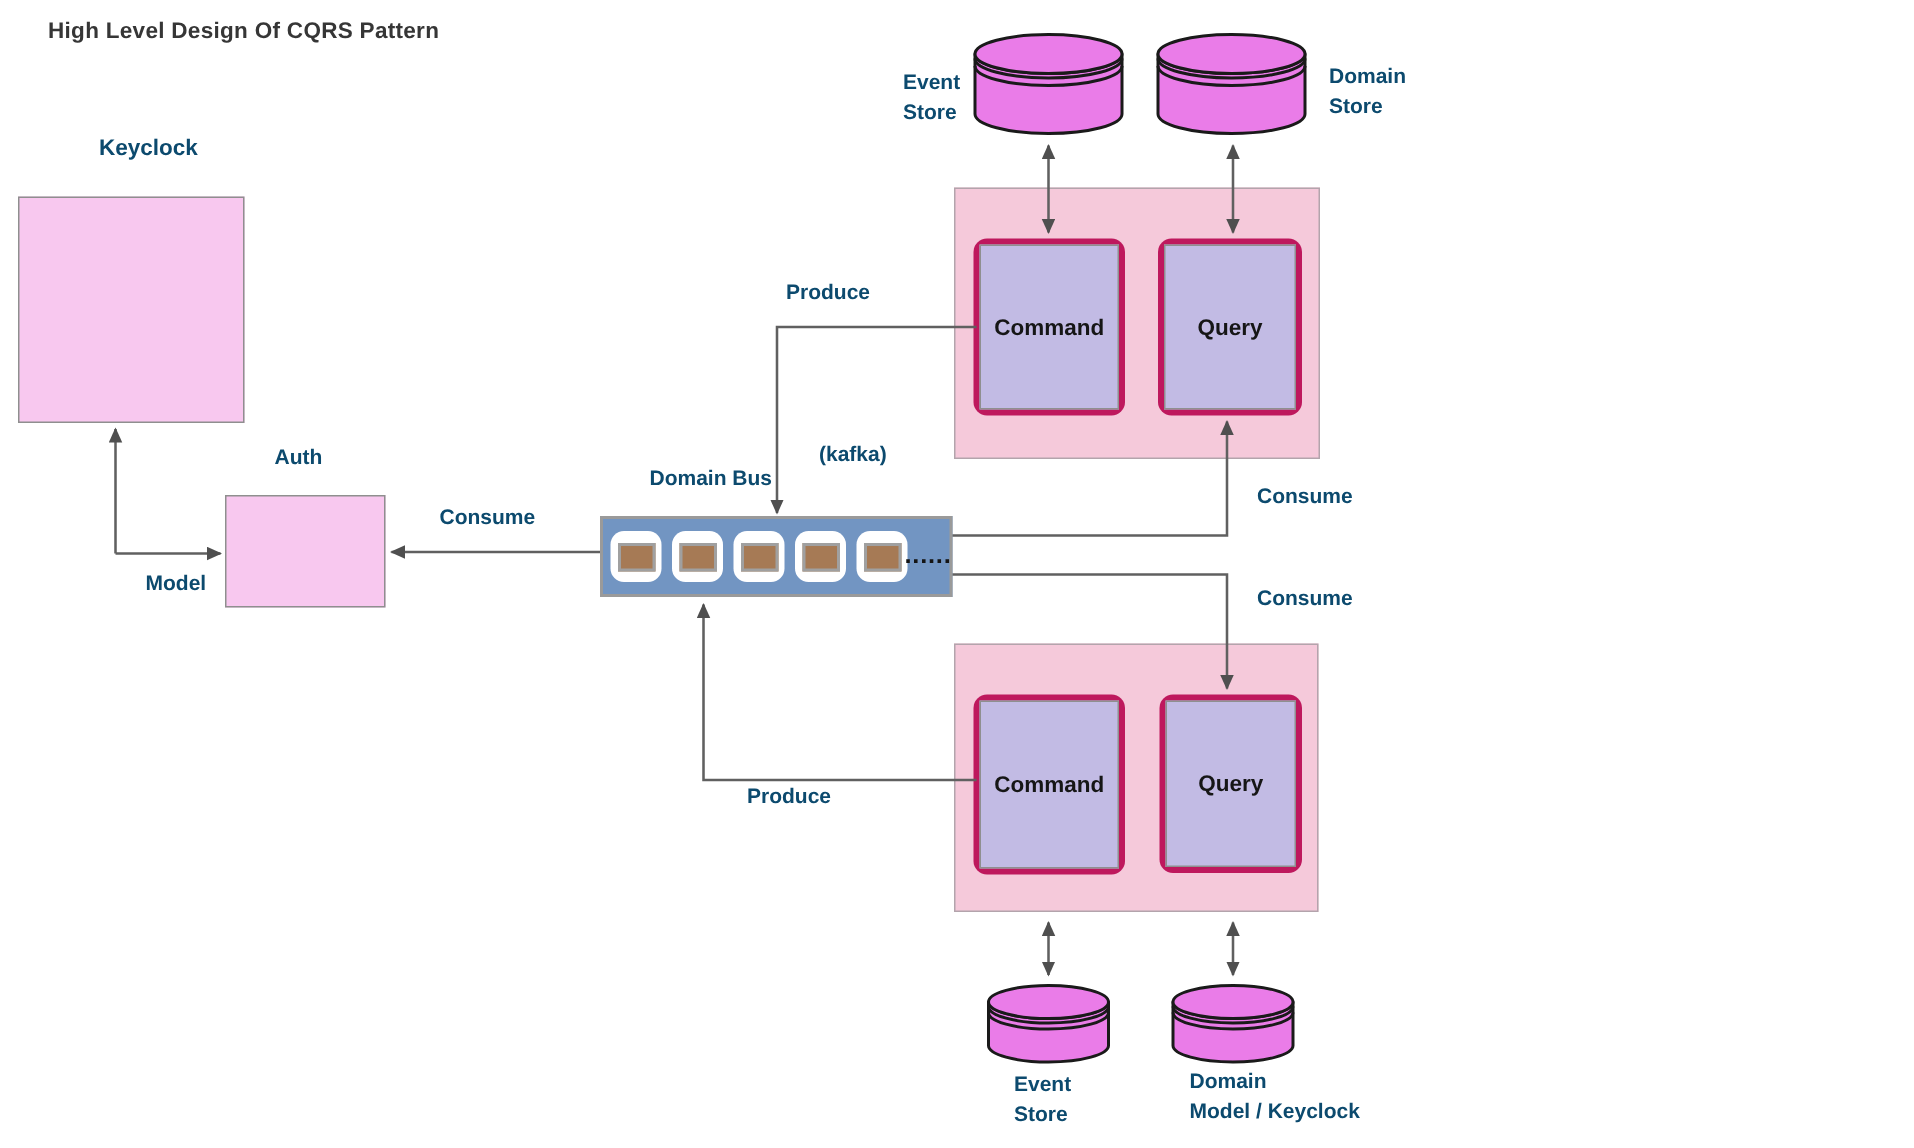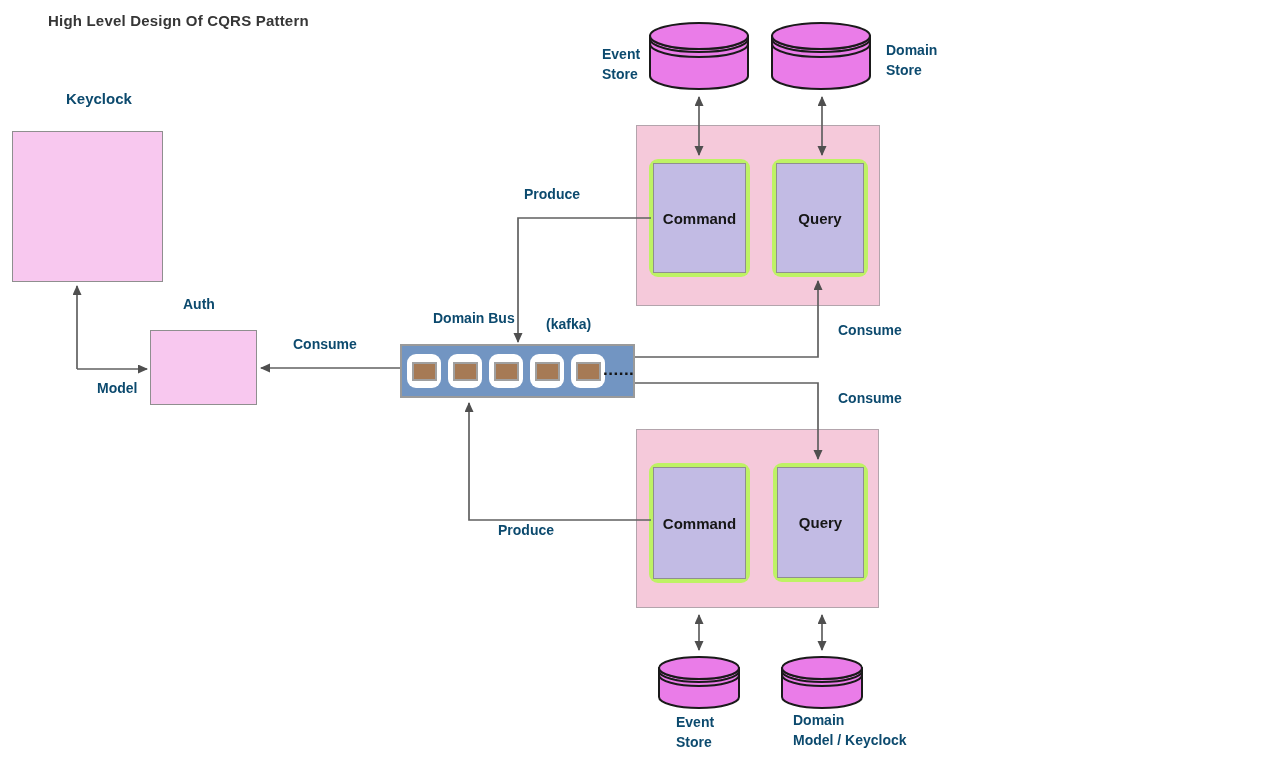--- a/index.html
+++ b/index.html
@@ -28,21 +28,21 @@
     box-sizing:border-box;
   }
   .container{
     position:absolute;
     background:#f5c9da;
     border:1px solid #b3a4ac;
     box-sizing:border-box;
   }
   .node-wrap{
     position:absolute;
-    background:#bef264;
+    background:#be185d;
     border-radius:9px;
     padding:4px;
     box-sizing:border-box;
   }
   .node{
     width:100%;
     height:100%;
     background:#c2bbe4;
     border:1px solid #8f8f8f;
     box-sizing:border-box;
@@ -196,32 +196,32 @@
 
       <g>
         <path d="M 782,668 L 782,697 A 40 11 0 0 0 862,697 L 862,668 A 40 11 0 0 1 782,668 Z"></path>
         <ellipse cx="822" cy="668" rx="40" ry="11"></ellipse>
         <path d="M 782,671 A 40 11 0 0 0 862,671" fill="none"></path>
         <path d="M 782,675 A 40 11 0 0 0 862,675" fill="none"></path>
       </g>
     </g>
   </svg>
 
-  <div class="lbl title" style="left:48px;top:13px;">High Level Design Of CQRS Pattern</div>
+  <div class="lbl title" style="left:32px;top:13px;">High Level Design Of CQRS Pattern</div>
 
   <div class="lbl" style="left:66px;top:91px;font-size:15px;text-align:right;">Keyclock</div>
 
   <div class="lbl" style="left:183px;top:296px;">Auth</div>
 
   <div class="lbl" style="left:97px;top:380px;">Model</div>
 
   <div class="lbl" style="left:293px;top:336px;">Consume</div>
 
   <div class="lbl" style="left:433px;top:310px;">Domain Bus</div>
-  <div class="lbl" style="left:546px;top:316px;">(kafka)</div>
+  <div class="lbl" style="left:546px;top:294px;">(kafka)</div>
 
   <div class="lbl" style="left:524px;top:186px;">Produce</div>
   <div class="lbl" style="left:498px;top:522px;">Produce</div>
 
   <div class="lbl" style="left:838px;top:322px;">Consume</div>
   <div class="lbl" style="left:838px;top:390px;">Consume</div>
 
   <div class="lbl lbl2" style="left:602px;top:44px;">
     <div>Event</div>
     <div>Store</div>

